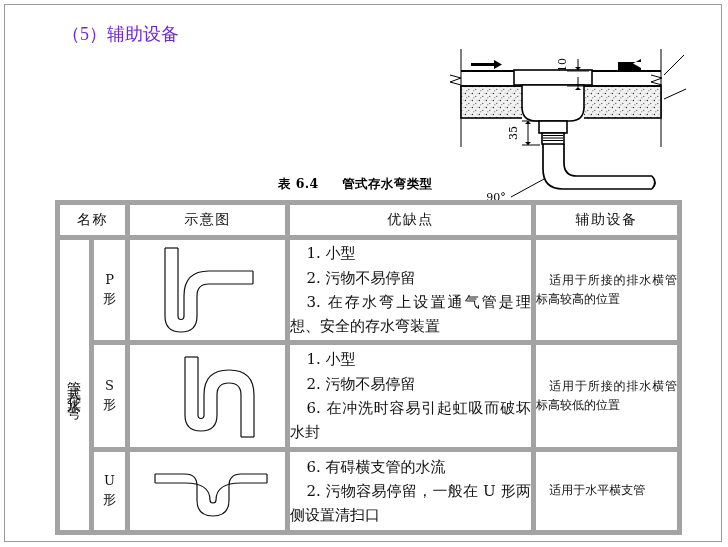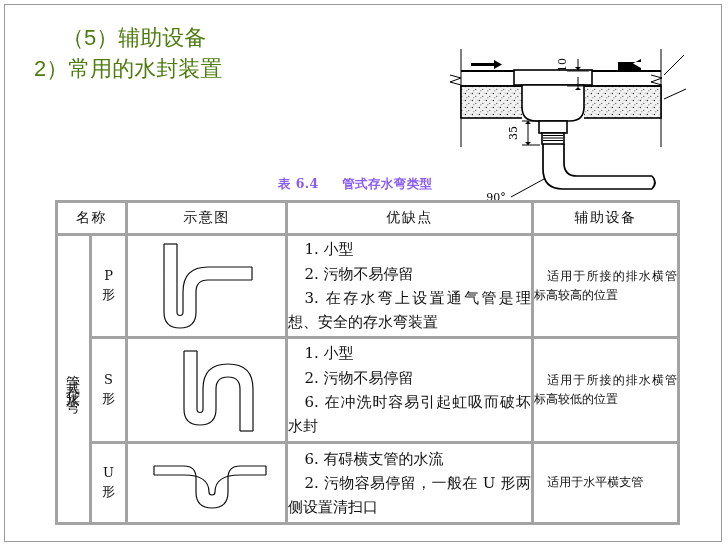--- a/index.html
+++ b/index.html
@@ -19,52 +19,52 @@
     box-sizing:border-box;
   }
 
   
   .headings{
     position:absolute;
     left:34px;top:22px;
     width:400px;
   }
   .h-line{
-    font-family:Liberation Sans, sans-serif;
-    font-size:22px;
-    color:#4d7c0f;
+    font-family:Liberation Serif, serif;
+    font-size:18px;
+    color:#6d28d9;
     line-height:1.42;
     white-space:nowrap;
   }
   .h-line.indent{ padding-left:28px; }
 
   
   .table-caption{
     position:absolute;
     left:278px;top:176px;
     font-family:"DejaVu Serif","Liberation Serif",serif;
     font-weight:bold;
     font-size:12.5px;
-    color:#8b5cf6;
+    color:#000000;
     white-space:nowrap;
     letter-spacing:.4px;
   }
   .table-caption .cap-gap{ display:inline-block;width:14px; }
 
   
   .trap-table{
     position:absolute;
     left:55px;top:200px;
     width:622px;
     border-collapse:collapse;
     table-layout:fixed;
     background:#fff;
   }
   .trap-table td,.trap-table th{
-    border:3px solid #a3a3a3;
+    border:5px solid #a3a3a3;
     padding:0;
     font-weight:normal;
     color:#111;
     font-family:"DejaVu Serif","Liberation Serif",serif;
     vertical-align:middle;
   }
   .trap-table{
     border:2px solid #1a1a1a;
   }
   .head-row td{
@@ -133,21 +133,20 @@
     fill:#000;
   }
 </style>
 </head>
 <body>
 
 <div class="page-frame"></div>
 
 <div class="headings">
   <div class="h-line indent">（5）辅助设备</div>
-  <div class="h-line">2）常用的水封装置</div>
 </div>
 
 <div class="drain-diagram">
   <svg width="300" height="180" viewBox="0 0 300 180" xmlns="http://www.w3.org/2000/svg">
     <defs>
       <pattern id="slabdots" width="7" height="7" patternUnits="userSpaceOnUse">
         <rect width="7" height="7" fill="#f2f2f2"></rect>
         <circle cx="1.4" cy="1.6" r="0.75" fill="#333"></circle>
         <circle cx="4.8" cy="4.3" r="0.6" fill="#333"></circle>
         <circle cx="6.1" cy="1.1" r="0.45" fill="#555"></circle>

